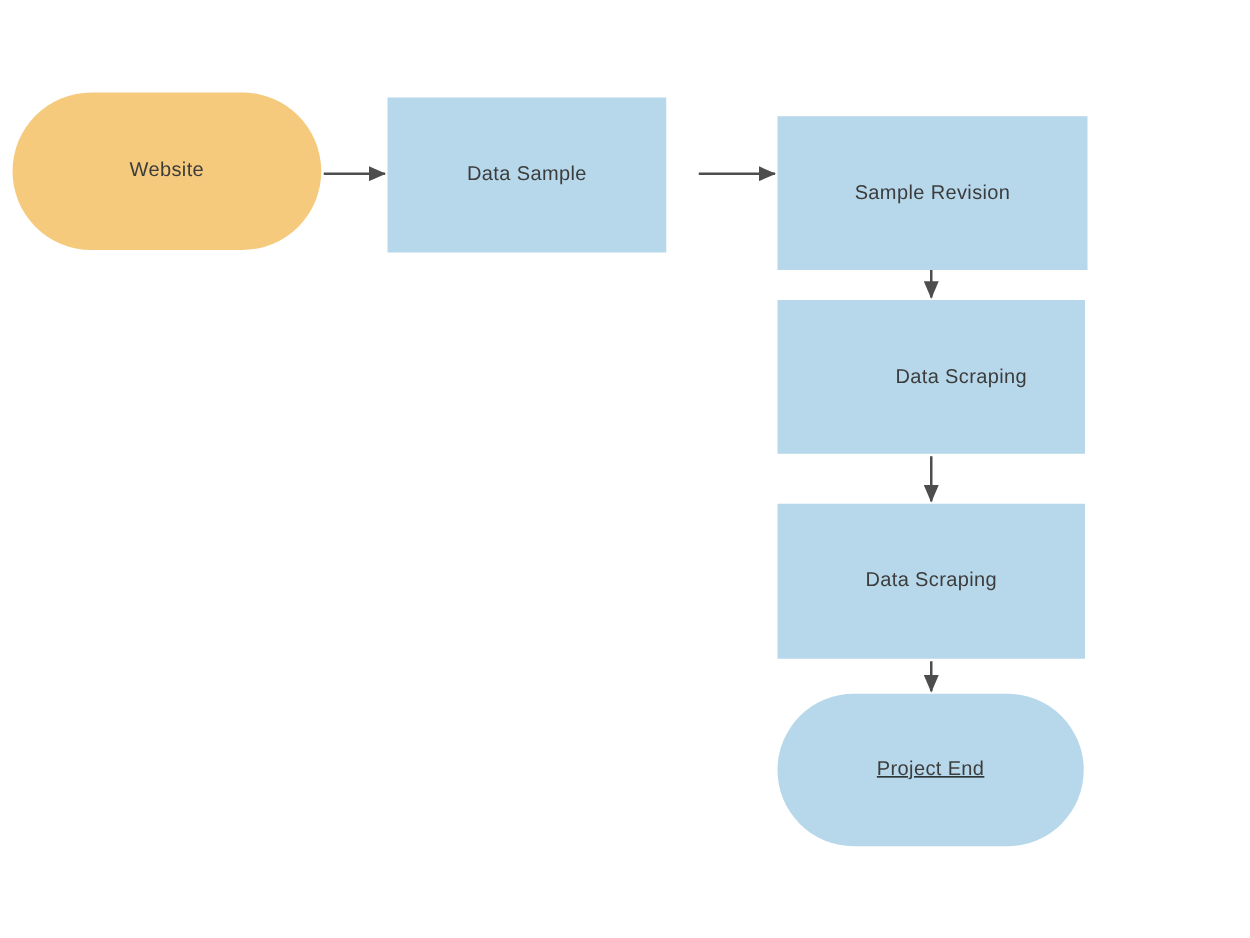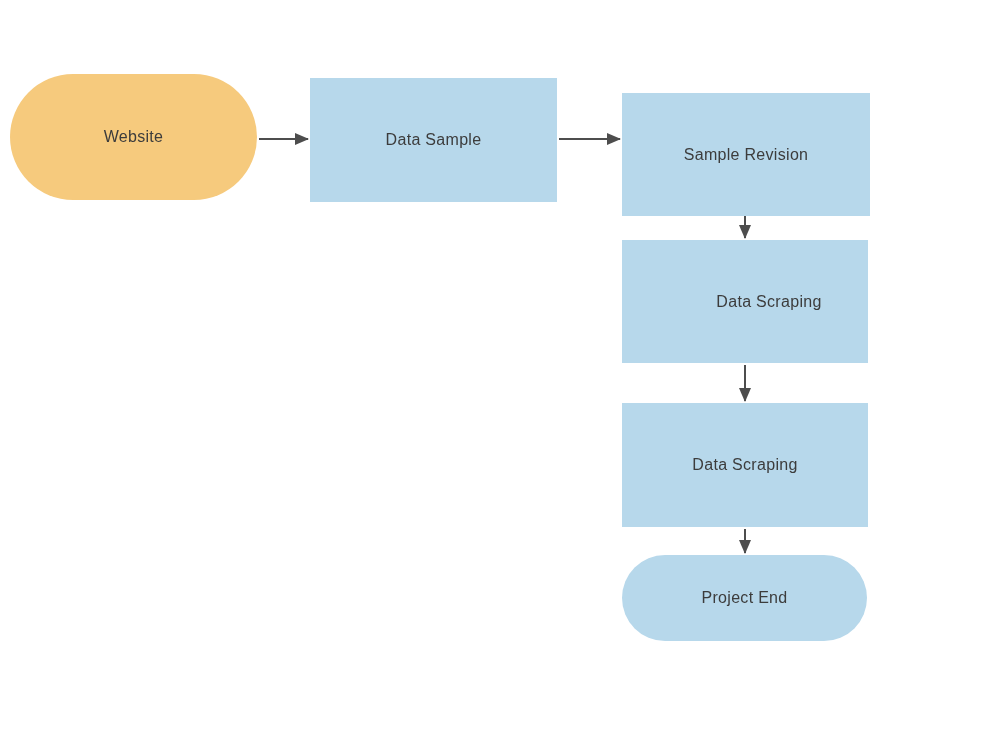--- a/index.html
+++ b/index.html
@@ -61,29 +61,29 @@
   <line class="edge" x1="259" y1="139" x2="308" y2="139" stroke="#4d4d4d" marker-end="url(#arrowhead)"></line>
       <line class="edge" x1="559" y1="139" x2="620" y2="139" stroke="#4d4d4d" marker-end="url(#arrowhead)"></line>
       <line class="edge" x1="745" y1="203" x2="745" y2="238" stroke="#4d4d4d" marker-end="url(#arrowhead)"></line>
       <line class="edge" x1="745" y1="365" x2="745" y2="401" stroke="#4d4d4d" marker-end="url(#arrowhead)"></line>
       <line class="edge" x1="745" y1="529" x2="745" y2="553" stroke="#4d4d4d" marker-end="url(#arrowhead)"></line>
     </svg>
   <div class="node-layer">
       <div class="node stadium" style="left: 10px; top: 74px; width: 247px; height: 126px; background: rgb(246, 202, 125); border-radius: 63px;">
         <span class="node-label" style="color: rgb(60, 60, 60);">Website</span>
       </div>
-      <div class="node rect" style="left: 310px; top: 78px; width: 247px; height: 124px; background: rgb(183, 216, 235);">
+      <div class="node rect" style="left: 310px; top: 78px; width: 223px; height: 124px; background: rgb(183, 216, 235);">
         <span class="node-label" style="color: rgb(60, 60, 60);">Data Sample</span>
       </div>
       <div class="node rect" style="left: 622px; top: 93px; width: 248px; height: 123px; background: rgb(183, 216, 235);">
         <span class="node-label" style="color: rgb(60, 60, 60);">Sample Revision</span>
       </div>
       <div class="node rect" style="left: 622px; top: 240px; width: 246px; height: 123px; background: rgb(183, 216, 235); padding-left: 48px;">
         <span class="node-label" style="color: rgb(60, 60, 60);">Data Scraping</span>
       </div>
       <div class="node rect" style="left: 622px; top: 403px; width: 246px; height: 124px; background: rgb(183, 216, 235);">
         <span class="node-label" style="color: rgb(60, 60, 60);">Data Scraping</span>
       </div>
-      <div class="node stadium" style="left: 622px; top: 555px; width: 245px; height: 86px; background: rgb(183, 216, 235); border-radius: 61px;">
+      <div class="node stadium" style="left: 622px; top: 555px; width: 245px; height: 122px; background: rgb(183, 216, 235); border-radius: 61px; text-decoration: underline;">
         <span class="node-label" style="color: rgb(60, 60, 60);">Project End</span>
       </div>
     </div>
 </div>
 
 </body></html>

